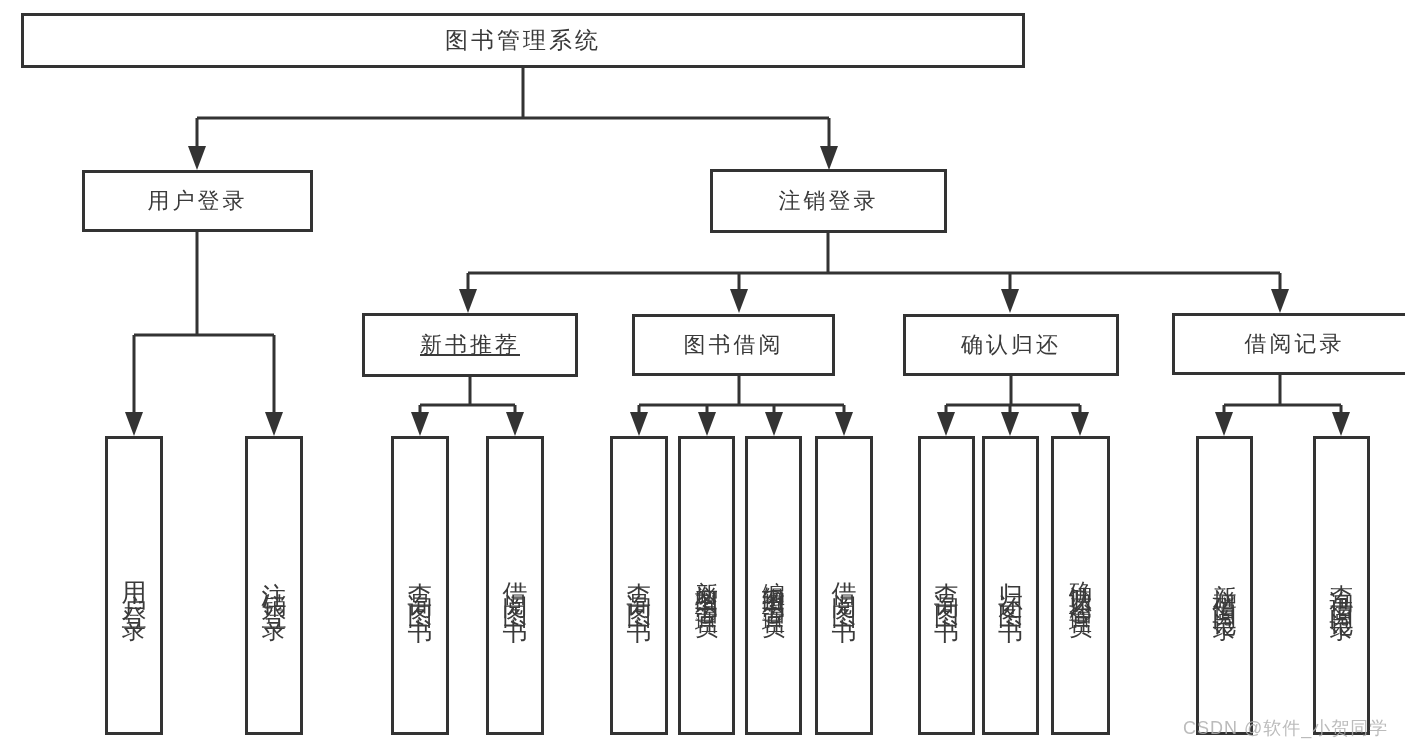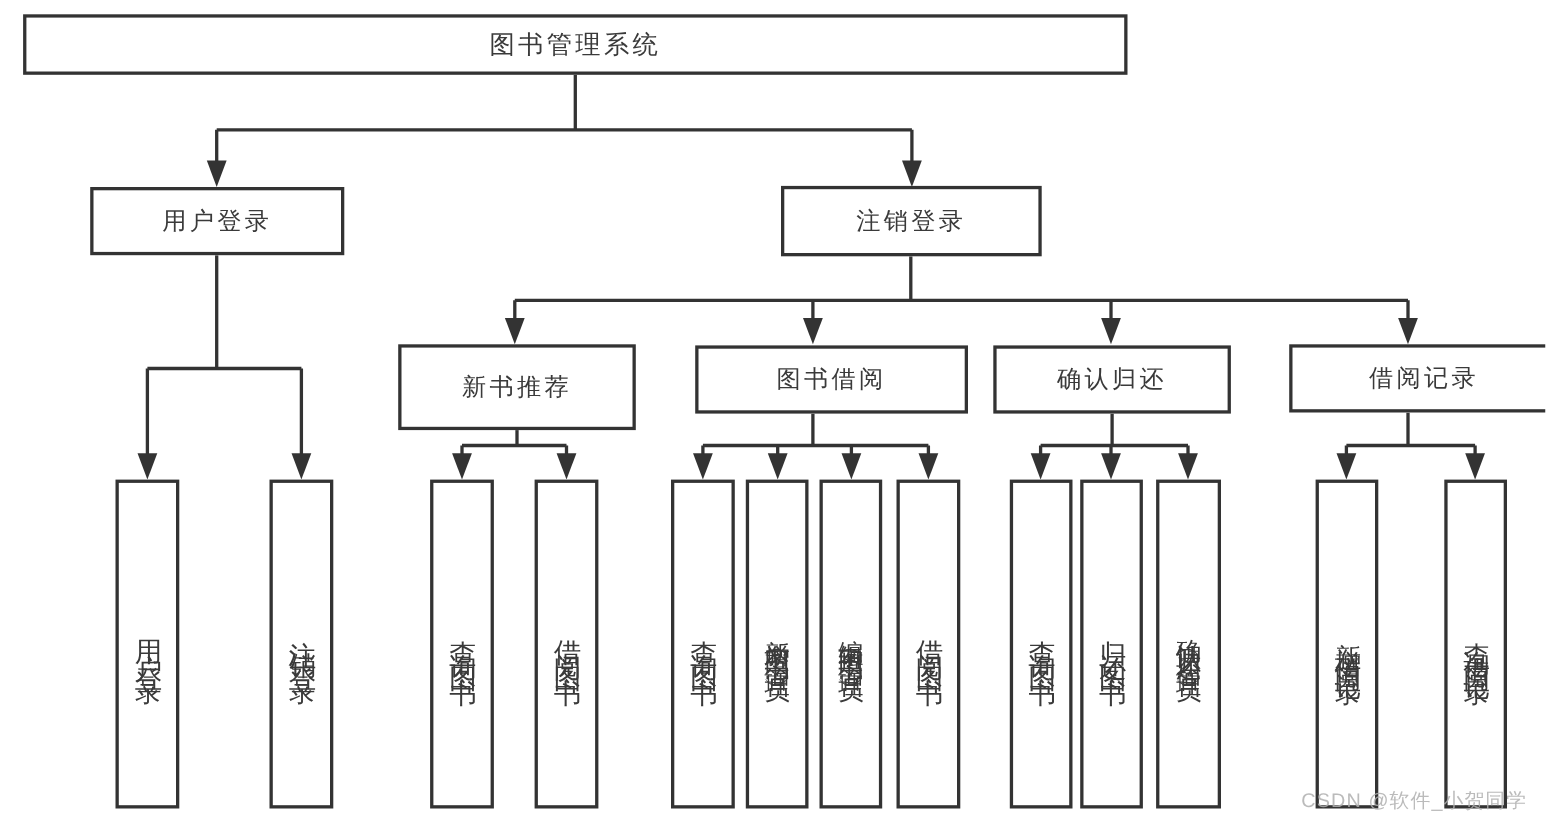--- a/index.html
+++ b/index.html
@@ -107,24 +107,24 @@
     <span>图书管理系统</span>
   </div>
 
   <div class="hbox" style="left:82px; top:170px; width:231px; height:62px;">
     <span>用户登录</span>
   </div>
   <div class="hbox" style="left:710px; top:169px; width:237px; height:64px;">
     <span>注销登录</span>
   </div>
 
-  <div class="hbox" style="left:362px; top:313px; width:216px; height:78px;">
+  <div class="hbox" style="left:362px; top:313px; width:216px; height:64px;text-decoration:underline;">
     <span>新书推荐</span>
   </div>
-  <div class="hbox" style="left:632px; top:314px; width:248px; height:62px;">
+  <div class="hbox" style="left:632px; top:314px; width:203px; height:62px;">
     <span>图书借阅</span>
   </div>
   <div class="hbox" style="left:903px; top:314px; width:216px; height:62px;">
     <span>确认归还</span>
   </div>
   <div class="hbox" style="left:1172px; top:313px; width:245px; height:62px;">
     <span>借阅记录</span>
   </div>
 
   <div class="leaf" style="left:105px; width:58px;">

